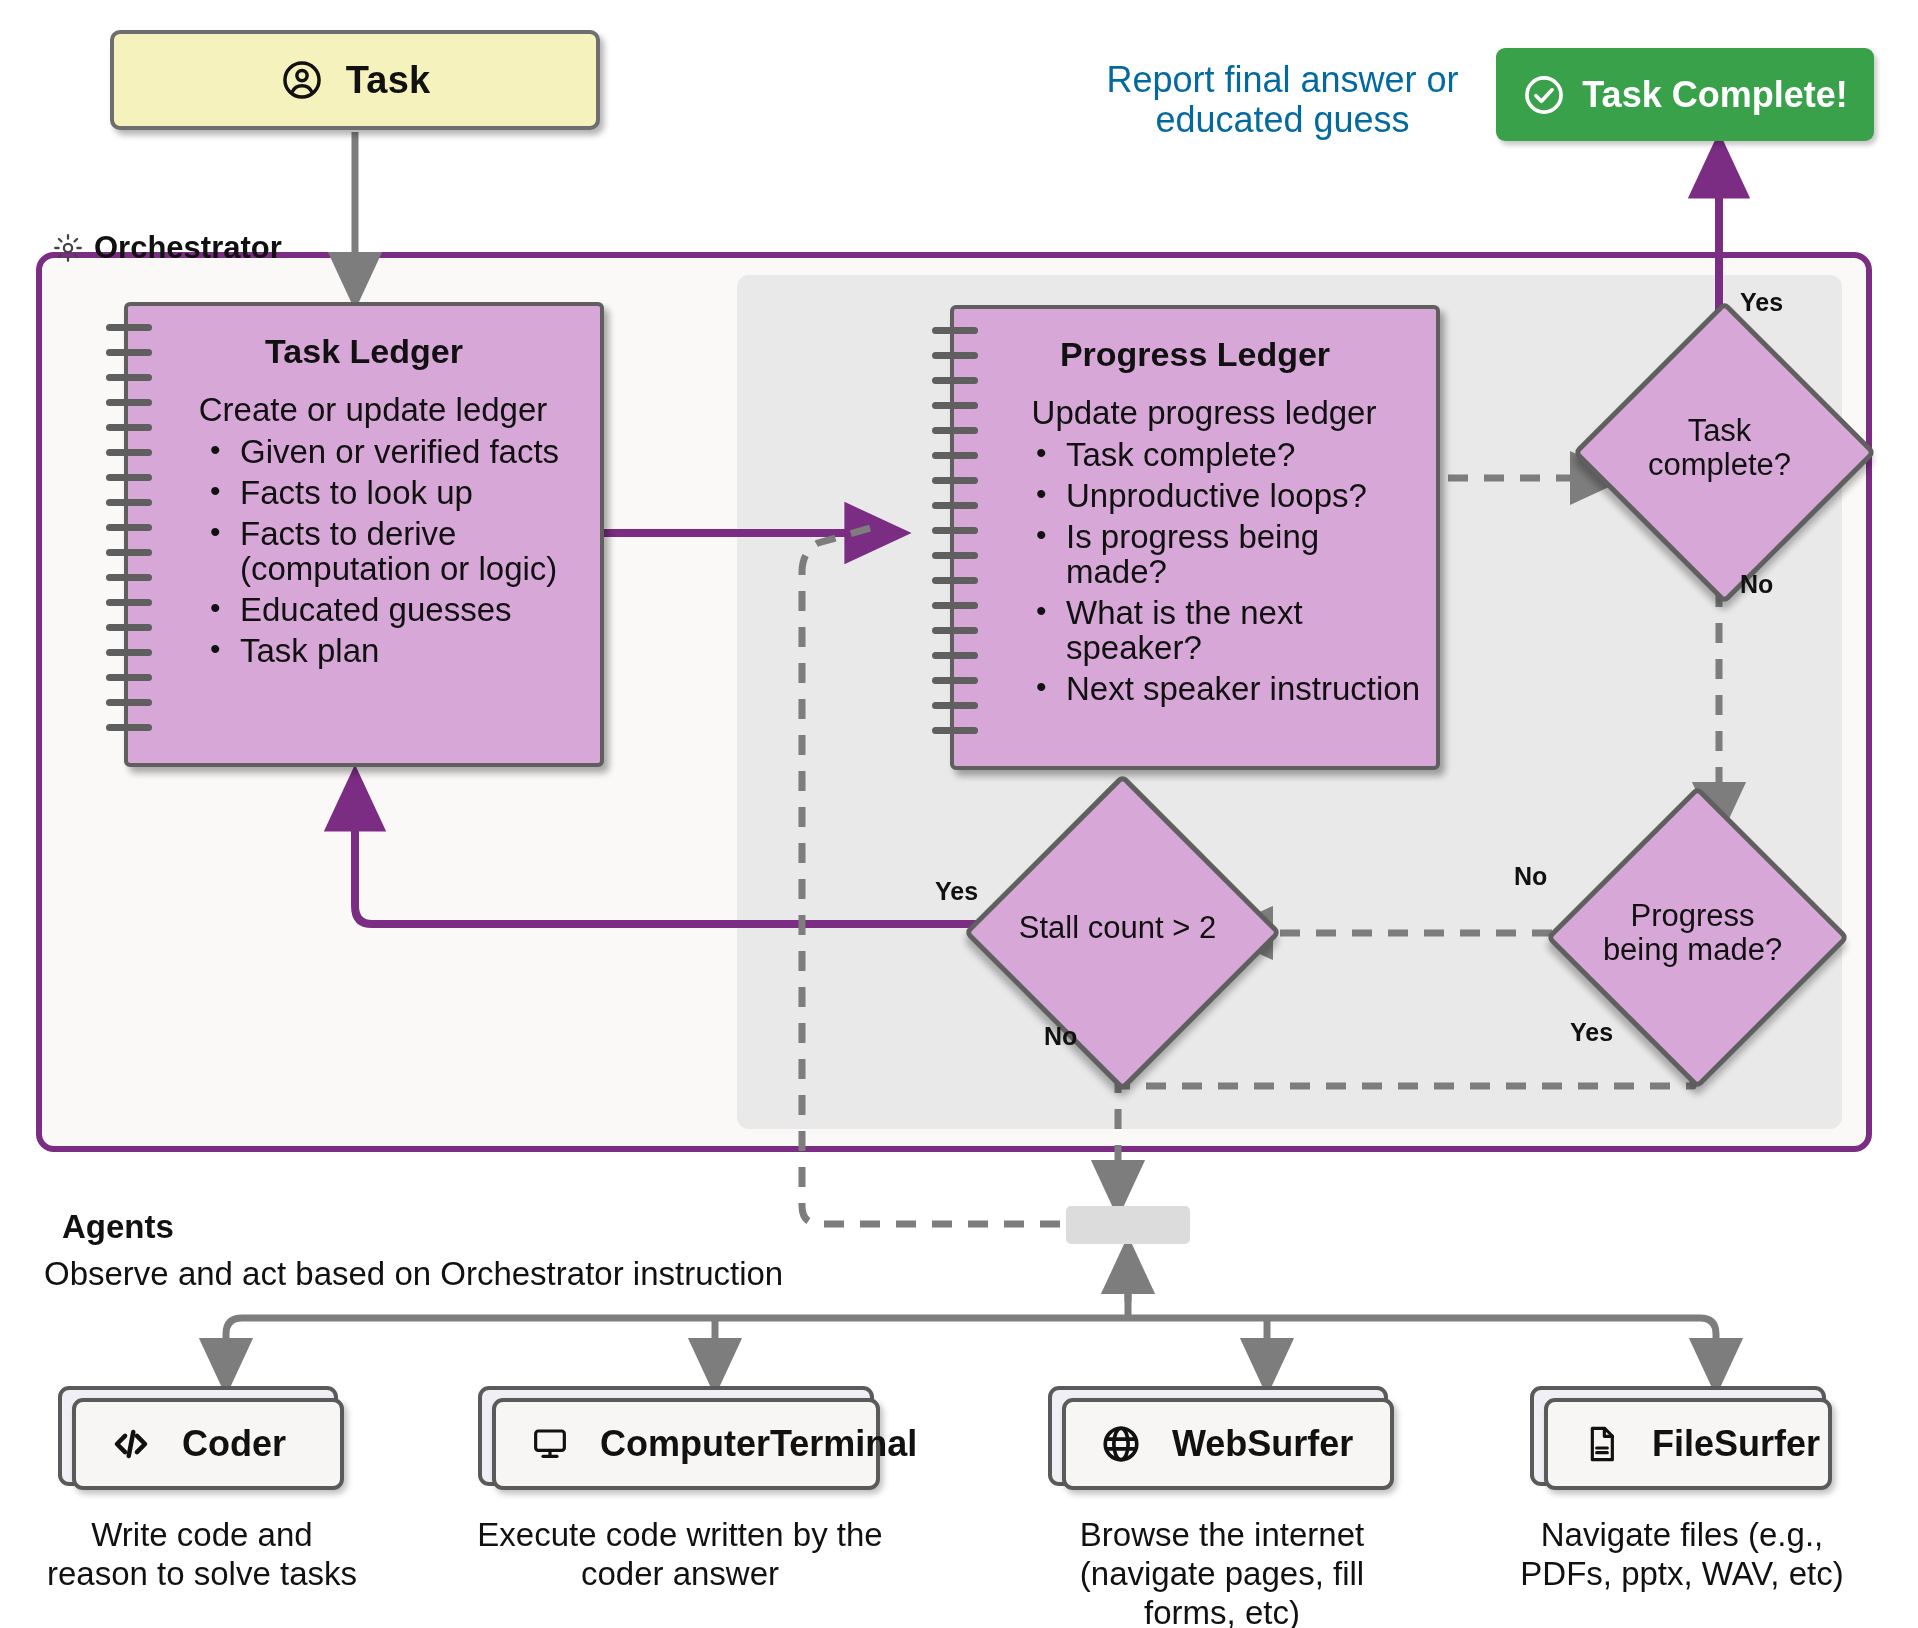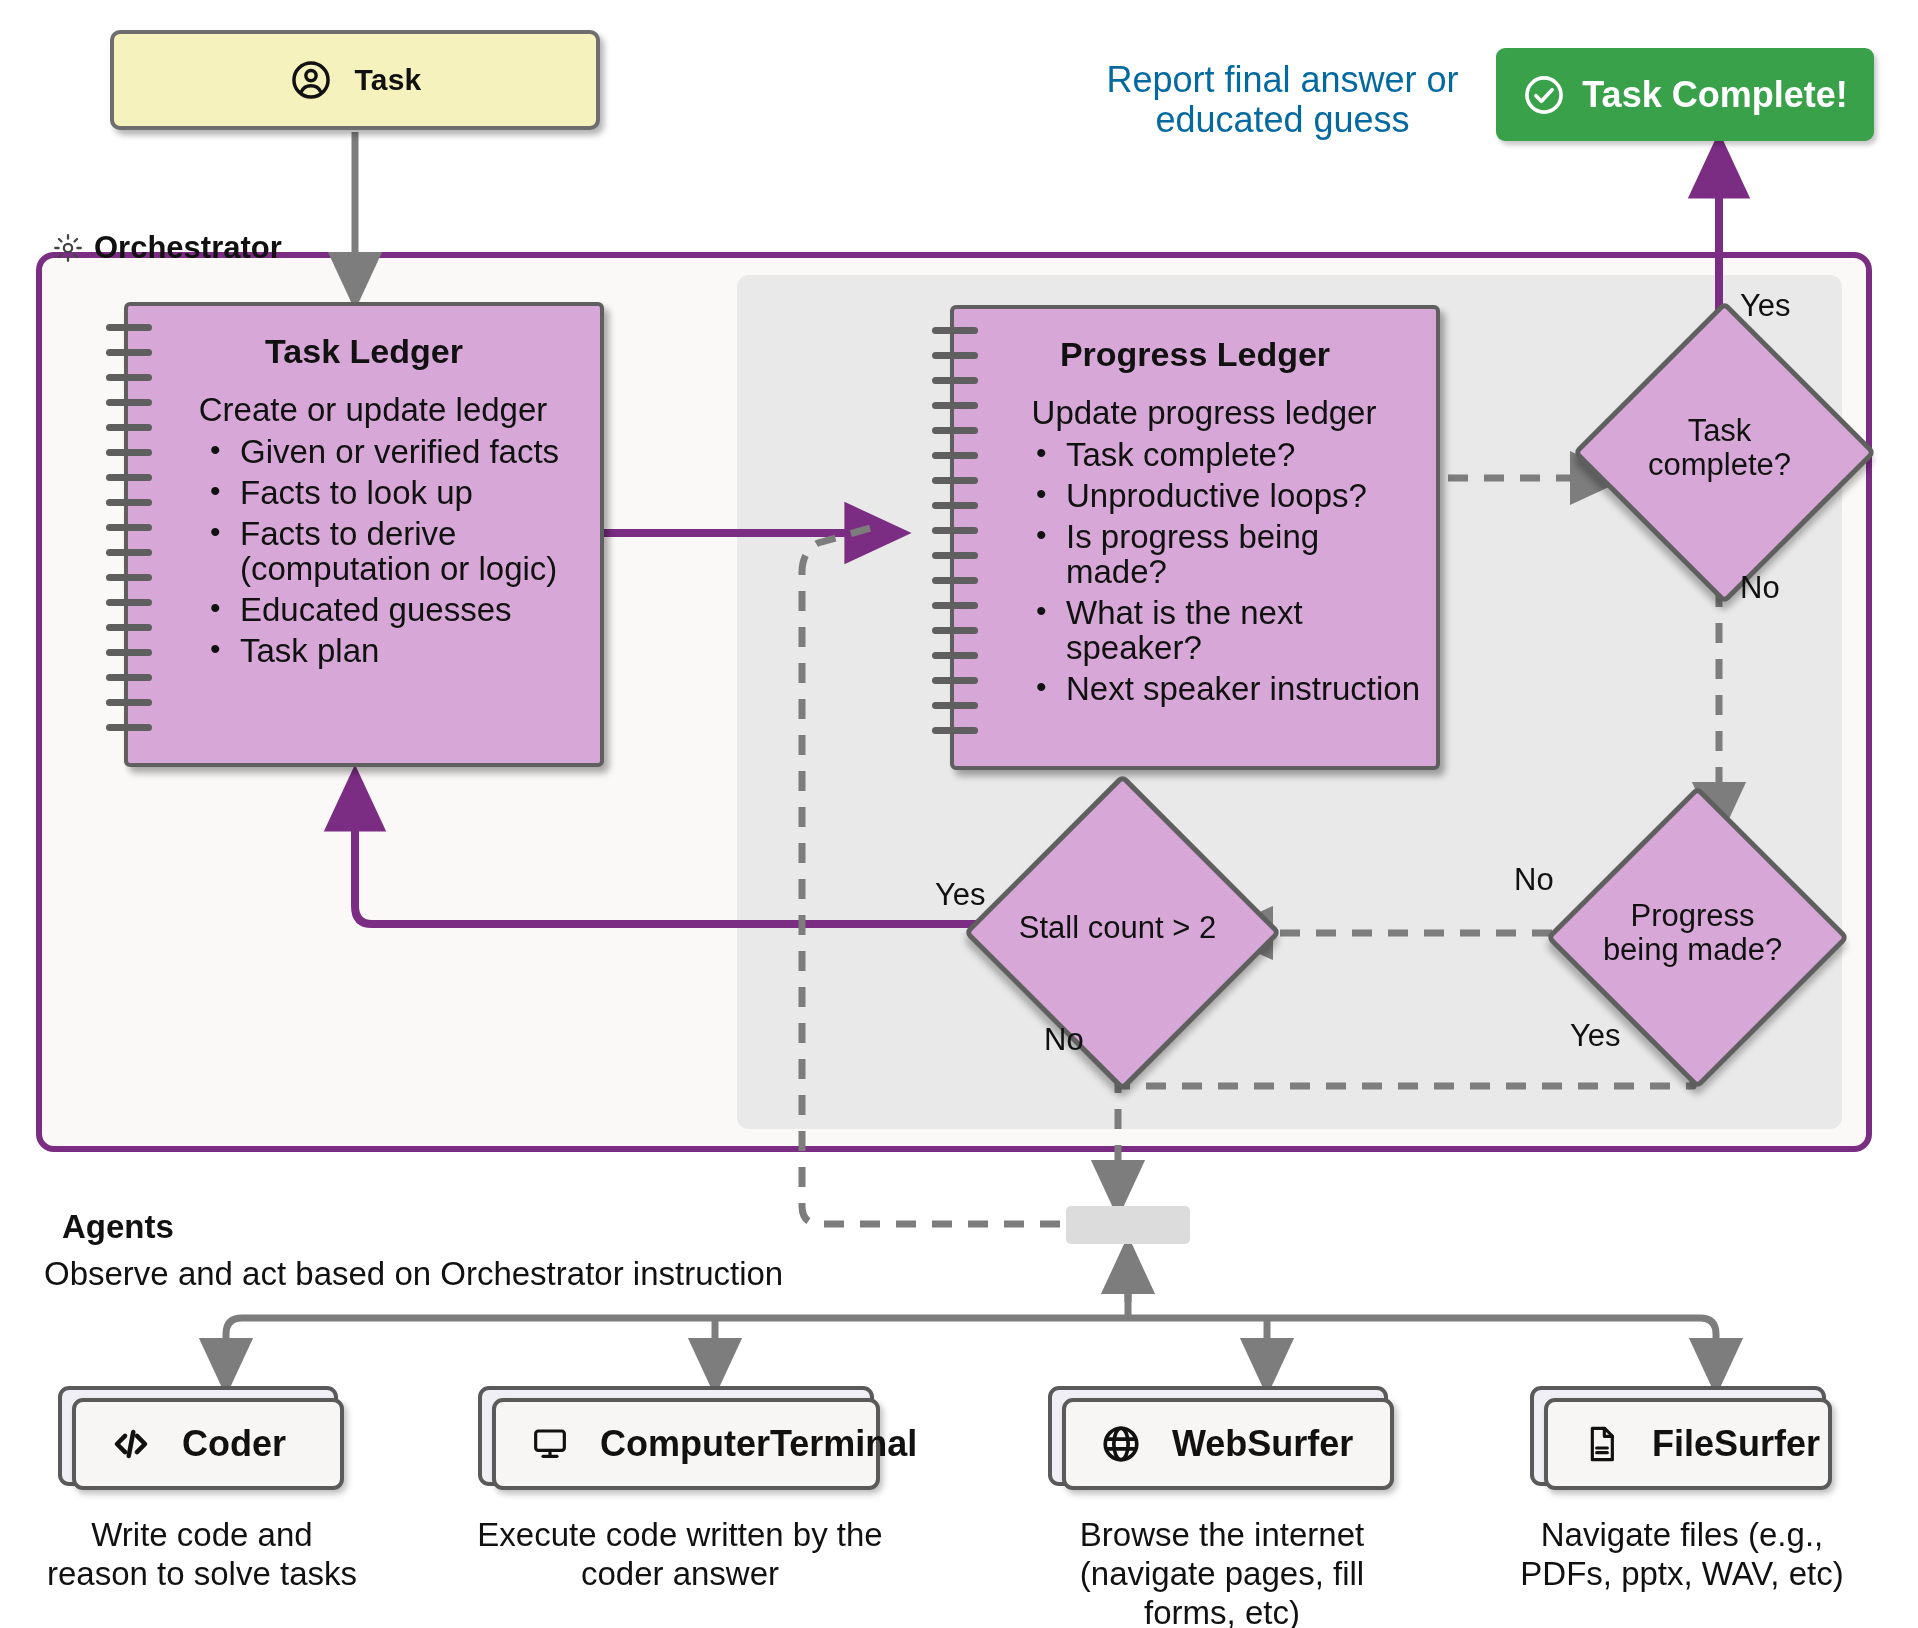--- a/index.html
+++ b/index.html
@@ -7,21 +7,21 @@
        font-family:"Liberation Sans","DejaVu Sans",sans-serif;color:#111;}
   #stage{position:absolute;inset:0;width:1918px;height:1628px;}
   svg.layer{position:absolute;left:0;top:0;width:1918px;height:1628px;pointer-events:none;}
 
   .abs{position:absolute;box-sizing:border-box;}
 
   
   #task-box{left:110px;top:30px;width:490px;height:100px;background:#f5f2bd;
      border:4px solid #6e6e6e;border-radius:10px;display:flex;align-items:center;
      justify-content:center;gap:22px;box-shadow:4px 5px 6px rgba(0,0,0,.30);}
-  #task-box .lbl{font-size:30px;font-weight:bold;letter-spacing:.2px;}
+  #task-box .lbl{font-size:38px;font-weight:bold;letter-spacing:.2px;}
 
   
   #orch-cap{left:52px;top:182px;display:flex;align-items:center;gap:10px;
       font-size:31px;font-weight:bold;margin-top:48px;}
 
   
   #orch-panel{left:36px;top:252px;width:1836px;height:900px;background:#fbf9f7;
       border:6px solid #7b2c83;border-radius:18px;}
   
   #inner-panel{left:737px;top:275px;width:1105px;height:854px;background:#e9e9e9;
@@ -49,21 +49,21 @@
       transform:rotate(45deg);border-radius:7px;
       box-shadow:5px 6px 7px rgba(0,0,0,.28);}
   .diamond .txt{position:absolute;left:0;top:0;width:100%;height:100%;
       display:flex;align-items:center;justify-content:center;text-align:center;
       font-size:31px;line-height:1.08;z-index:2;}
   #d-complete{left:1617px;top:345px;width:205px;height:205px;}
   #d-progress{left:1590px;top:830px;width:205px;height:205px;}
   #d-stall{left:1010px;top:820px;width:215px;height:215px;}
 
   
-  .elabel{position:absolute;font-size:31px;font-weight:normal;}
+  .elabel{position:absolute;font-size:25px;font-weight:bold;}
 
   
   #task-complete{left:1496px;top:48px;width:378px;height:93px;background:#3aa14b;
       border-radius:9px;display:flex;align-items:center;justify-content:center;gap:16px;
       color:#fff;font-size:36px;font-weight:bold;box-shadow:3px 4px 5px rgba(0,0,0,.22);}
 
   #report-note{left:1085px;top:60px;width:395px;text-align:center;font-size:36px;
       color:#0369a1;line-height:1.12;}
 
   

